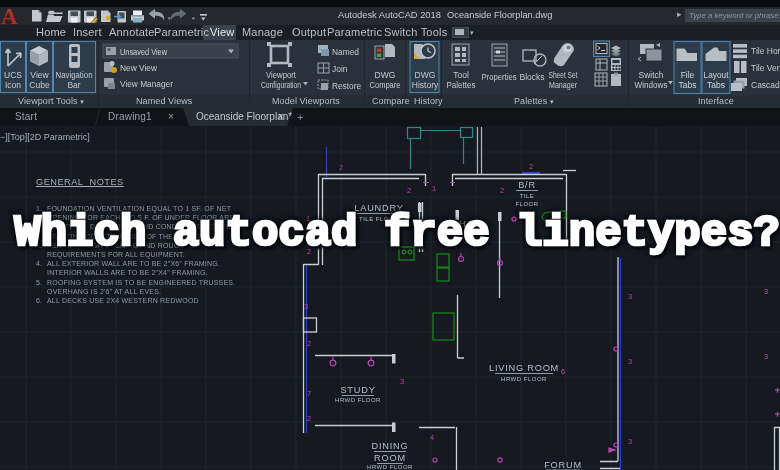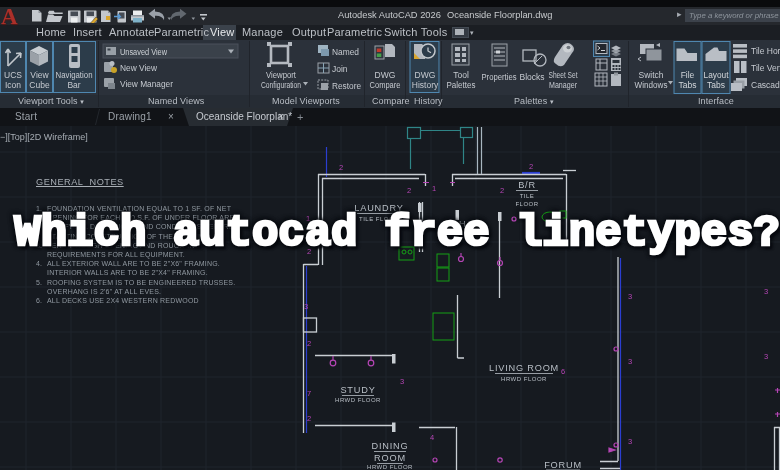--- a/index.html
+++ b/index.html
@@ -73,21 +73,21 @@
         <rect x="105" y="10" width="9" height="4.5" fill="#7fb2c9"></rect>
         <rect x="103" y="7" width="13" height="1.5" fill="#8f959c"></rect>
 </g>
 <path d="M127,3.5 v-2.8 l-6.5,5 6.5,5 v-2.9 q7,-0.5 9,4.5 q1.5,-8 -9,-8.8 z" fill="#9aa0a8"></path>
 <path d="M139.5,9.5 l3.6,0 -1.8,2.6 z" fill="#8f959c"></path>
 <path d="M152,3.5 v-2.8 l6.5,5 -6.5,5 v-2.9 q-7,-0.5 -9,4.5 q-1.5,-8 9,-8.8 z" fill="#62686f"></path>
 <path d="M163.5,9.5 l3.6,0 -1.8,2.6 z" fill="#8f959c"></path>
 <rect x="172" y="6" width="7" height="1.6" fill="#c3c7cc"></rect>
       <path d="M173,9.5 l4.6,0 -2.3,3 z" fill="#c3c7cc"></path>
 </svg>
-<div class="abs title" style="left:338px">Autodesk AutoCAD 2026</div>
+<div class="abs title" style="left:338px">Autodesk AutoCAD 2018</div>
 <div class="abs title" style="left:447px">Oceanside Floorplan.dwg</div>
 <div class="abs" id="searcharrow">▸</div>
 <div class="abs" id="search">Type a keyword or phrase</div>
 
 <div class="abs" id="seltab"></div>
 <div class="abs rtab" style="left:36px">Home</div>
 <div class="abs rtab" style="left:73px">Insert</div>
 <div class="abs rtab" style="left:109px">Annotate</div>
 <div class="abs rtab" style="left:154px">Parametric</div>
 <div class="abs rtab" style="left:210px;color:#e8eaec">View</div>
@@ -100,21 +100,21 @@
 <div class="abs" style="left:470px;top:29px;color:#aeb3b9;font-size:7px">▾</div>
 
 <div class="abs sep" style="left:98px"></div>
 <div class="abs sep" style="left:249px"></div>
 <div class="abs sep" style="left:364px"></div>
 <div class="abs sep" style="left:405px"></div>
 <div class="abs sep" style="left:441px"></div>
 <div class="abs sep" style="left:628px"></div>
 
 <div class="abs plabel" style="left:18px">Viewport Tools <span style="font-size:7px">▾</span></div>
-<div class="abs plabel" style="left:148px">Named Views</div>
+<div class="abs plabel" style="left:136px">Named Views</div>
 <div class="abs plabel" style="left:272px">Model Viewports</div>
 <div class="abs plabel" style="left:372px">Compare</div>
 <div class="abs plabel" style="left:414px">History</div>
 <div class="abs plabel" style="left:514px">Palettes <span style="font-size:7px">▾</span></div>
 <div class="abs plabel" style="left:698px">Interface</div>
 
 <svg class="abs" id="ribsvg" style="left:0;top:40px" width="780" height="55" viewBox="0 0 780 55" font-family="Liberation Sans, sans-serif">
 <g>
 <rect x="0.5" y="1.5" width="25" height="51" fill="#2c3c4a" stroke="#4f87b0"></rect>
 <rect x="26.5" y="1.5" width="26" height="51" fill="#2c3c4a" stroke="#4f87b0"></rect>
@@ -421,21 +421,21 @@
 <path d="M357,213.5 H401"></path>
 <path d="M516,190.5 H538"></path>
 <path d="M495,373.5 H553"></path>
 <path d="M342,395.5 H374"></path>
 <path d="M374,451.5 H406"></path>
 <path d="M377,463.5 H403"></path>
 <path d="M546,470 H580"></path>
 </g>
 </g>
 </svg>
-<div class="abs" id="vpctl">−][Top][2D Wireframe]</div>
+<div class="abs" id="vpctl">−][Top][2D Parametric]</div>
 <div class="abs" id="gnotes">
 <div class="h">GENERAL&nbsp; NOTES</div>
 <table>
 <tbody>
           <tr>
             <td class="n">1.</td>
             <td>FOUNDATION VENTILATION EQUAL TO 1 SF. OF NET<br>OPENING FOR EACH 150 S.F. OF UNDER FLOOR AREA.</td>
           </tr>
 <tr>
             <td class="n">2.</td>

